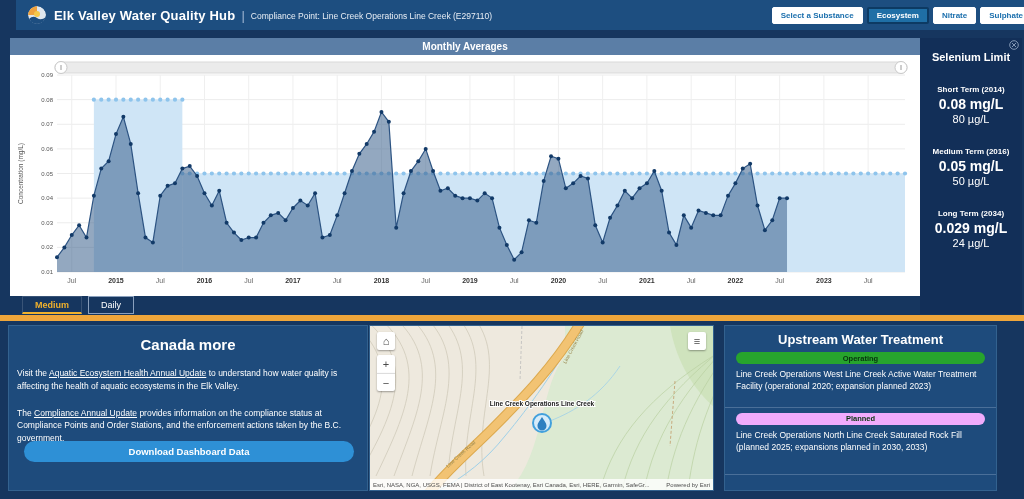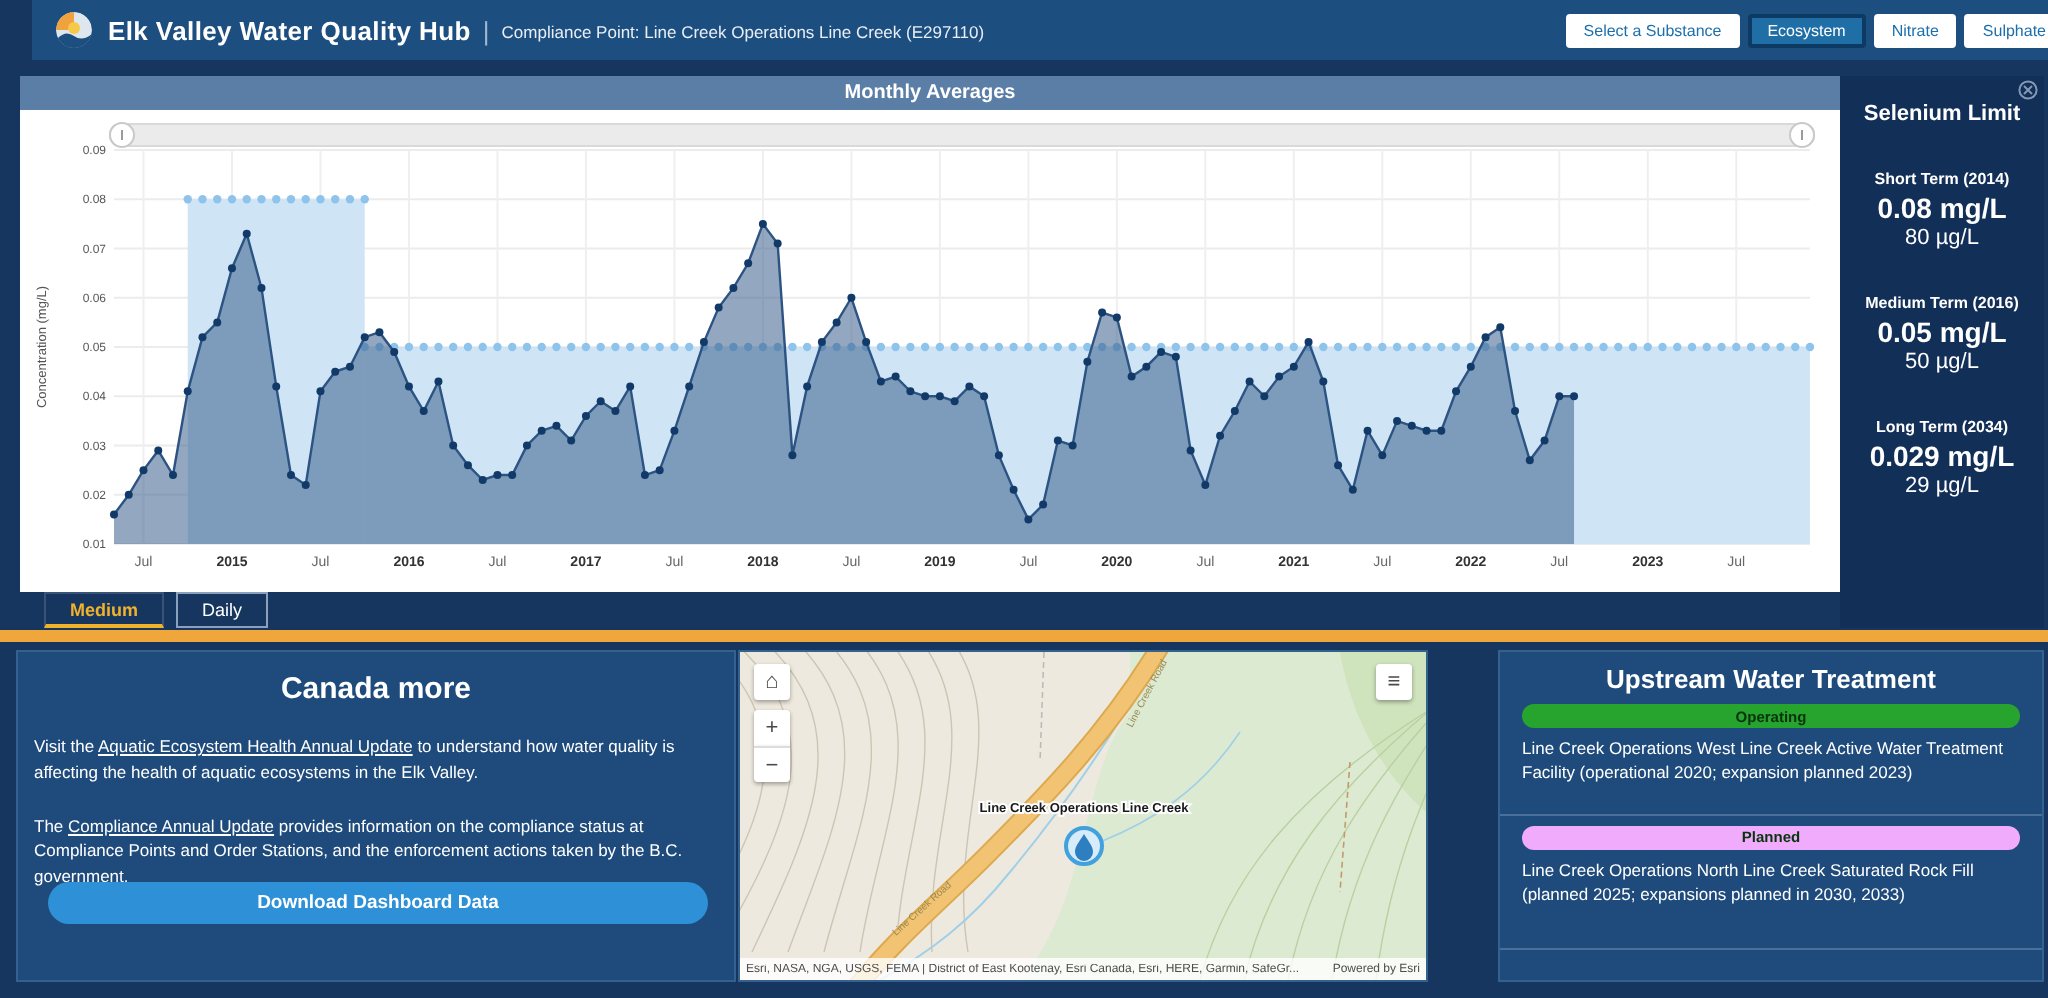--- a/index.html
+++ b/index.html
@@ -7,21 +7,21 @@
     font-family:"Liberation Sans", sans-serif; }
 
   
   #topbar { position:absolute; left:16px; top:0; width:1024px; height:30px;
     background:#1d4e80; display:flex; align-items:center; padding:1px 8px; }
   #logo { width:18px; height:18px; border-radius:50%; margin:0 8px 0 4px; overflow:hidden; flex:0 0 auto; }
   #app-title { color:#fff; font-size:13px; font-weight:bold; letter-spacing:.2px; white-space:nowrap; }
   #title-sep { color:#9fb6d2; font-size:13px; margin:0 6px; }
   #subtitle { color:#e8eef5; font-size:8.5px; white-space:nowrap; padding-top:2px; }
   #substance-buttons { margin-left:auto; display:flex; gap:4px; align-items:center; }
-  .subst-btn { height:17px; padding:0 8px; font-size:8px; font-weight:normal;
+  .subst-btn { height:17px; padding:0 8px; font-size:8px; font-weight:bold;
     background:#fff; color:#1b6fad; border:1px solid #fff; border-radius:2px;
     display:flex; align-items:center; cursor:pointer;text-align:right; }
   .subst-btn.active { background:#1f6fa6; color:#fff; border:2px solid #0d3a63; }
 
   
   #chart-panel { position:absolute; left:10px; top:38px; width:910px; height:258px; background:#fff; }
   #chart-header { height:17px; background:#5b7ea6; color:#fff; font-size:10px; font-weight:bold;
     display:flex; align-items:center; justify-content:center; }
   #chart-svg { display:block; }
   svg text { font-family:"Liberation Sans", sans-serif; }
@@ -66,21 +66,21 @@
   #map-zoom-in { left:7px; top:29px; border-radius:2px 2px 0 0; }
   #map-zoom-out { left:7px; top:47px; border-top:1px solid #ddd; border-radius:0 0 2px 2px; }
   #map-menu { right:7px; top:6px; }
   #map-attrib { position:absolute; left:0; bottom:0; width:100%; height:11px;
     background:rgba(255,255,255,.8); color:#4d4d4d; font-size:6px;
     display:flex; align-items:center; padding:0 3px; white-space:nowrap; }
   #map-attrib-left { overflow:hidden; text-overflow:ellipsis; flex:1 1 auto; }
   #map-attrib-right { flex:0 0 auto; padding-left:6px; }
 
   
-  #upstream-panel { left:749px; width:273px; }
+  #upstream-panel { left:724px; width:273px; }
   #upstream-title { text-align:center; font-size:13px; font-weight:bold; margin-top:6px; }
   .status-badge { margin:5px 11px 0 11px; height:12px; border-radius:6px;
     display:flex; align-items:center; justify-content:center;
     font-size:7.5px; font-weight:bold; color:#07330d; }
   .upstream-text { font-size:8.5px; line-height:1.4; margin:5px 11px 0 11px; }
   .upstream-divider { border-top:1px solid #4a6f99; margin-top:8px; }
 </style>
 </head>
 <body>
 
@@ -407,21 +407,21 @@
     <div class="limit-ug">80 µg/L</div>
   </div>
   <div class="limit-item">
     <div class="limit-label">Medium Term (2016)</div>
     <div class="limit-mg">0.05 mg/L</div>
     <div class="limit-ug">50 µg/L</div>
   </div>
   <div class="limit-item">
     <div class="limit-label">Long Term (2034)</div>
     <div class="limit-mg">0.029 mg/L</div>
-    <div class="limit-ug">29 µg/L</div>
+    <div class="limit-ug">24 µg/L</div>
   </div>
 </div>
 
 <div id="learn-panel" class="bpanel">
   <div id="learn-title">Canada more</div>
   <div class="learn-para"><span>Visit the </span><span class="learn-link">Aquatic Ecosystem Health Annual Update</span><span> to understand how water quality is affecting the health of aquatic ecosystems in the Elk Valley.</span></div>
   <div class="learn-para"><span>The </span><span class="learn-link">Compliance Annual Update</span><span> provides information on the compliance status at Compliance Points and Order Stations, and the enforcement actions taken by the B.C. government.</span></div>
   <div id="download-btn">Download Dashboard Data</div>
 </div>
 

